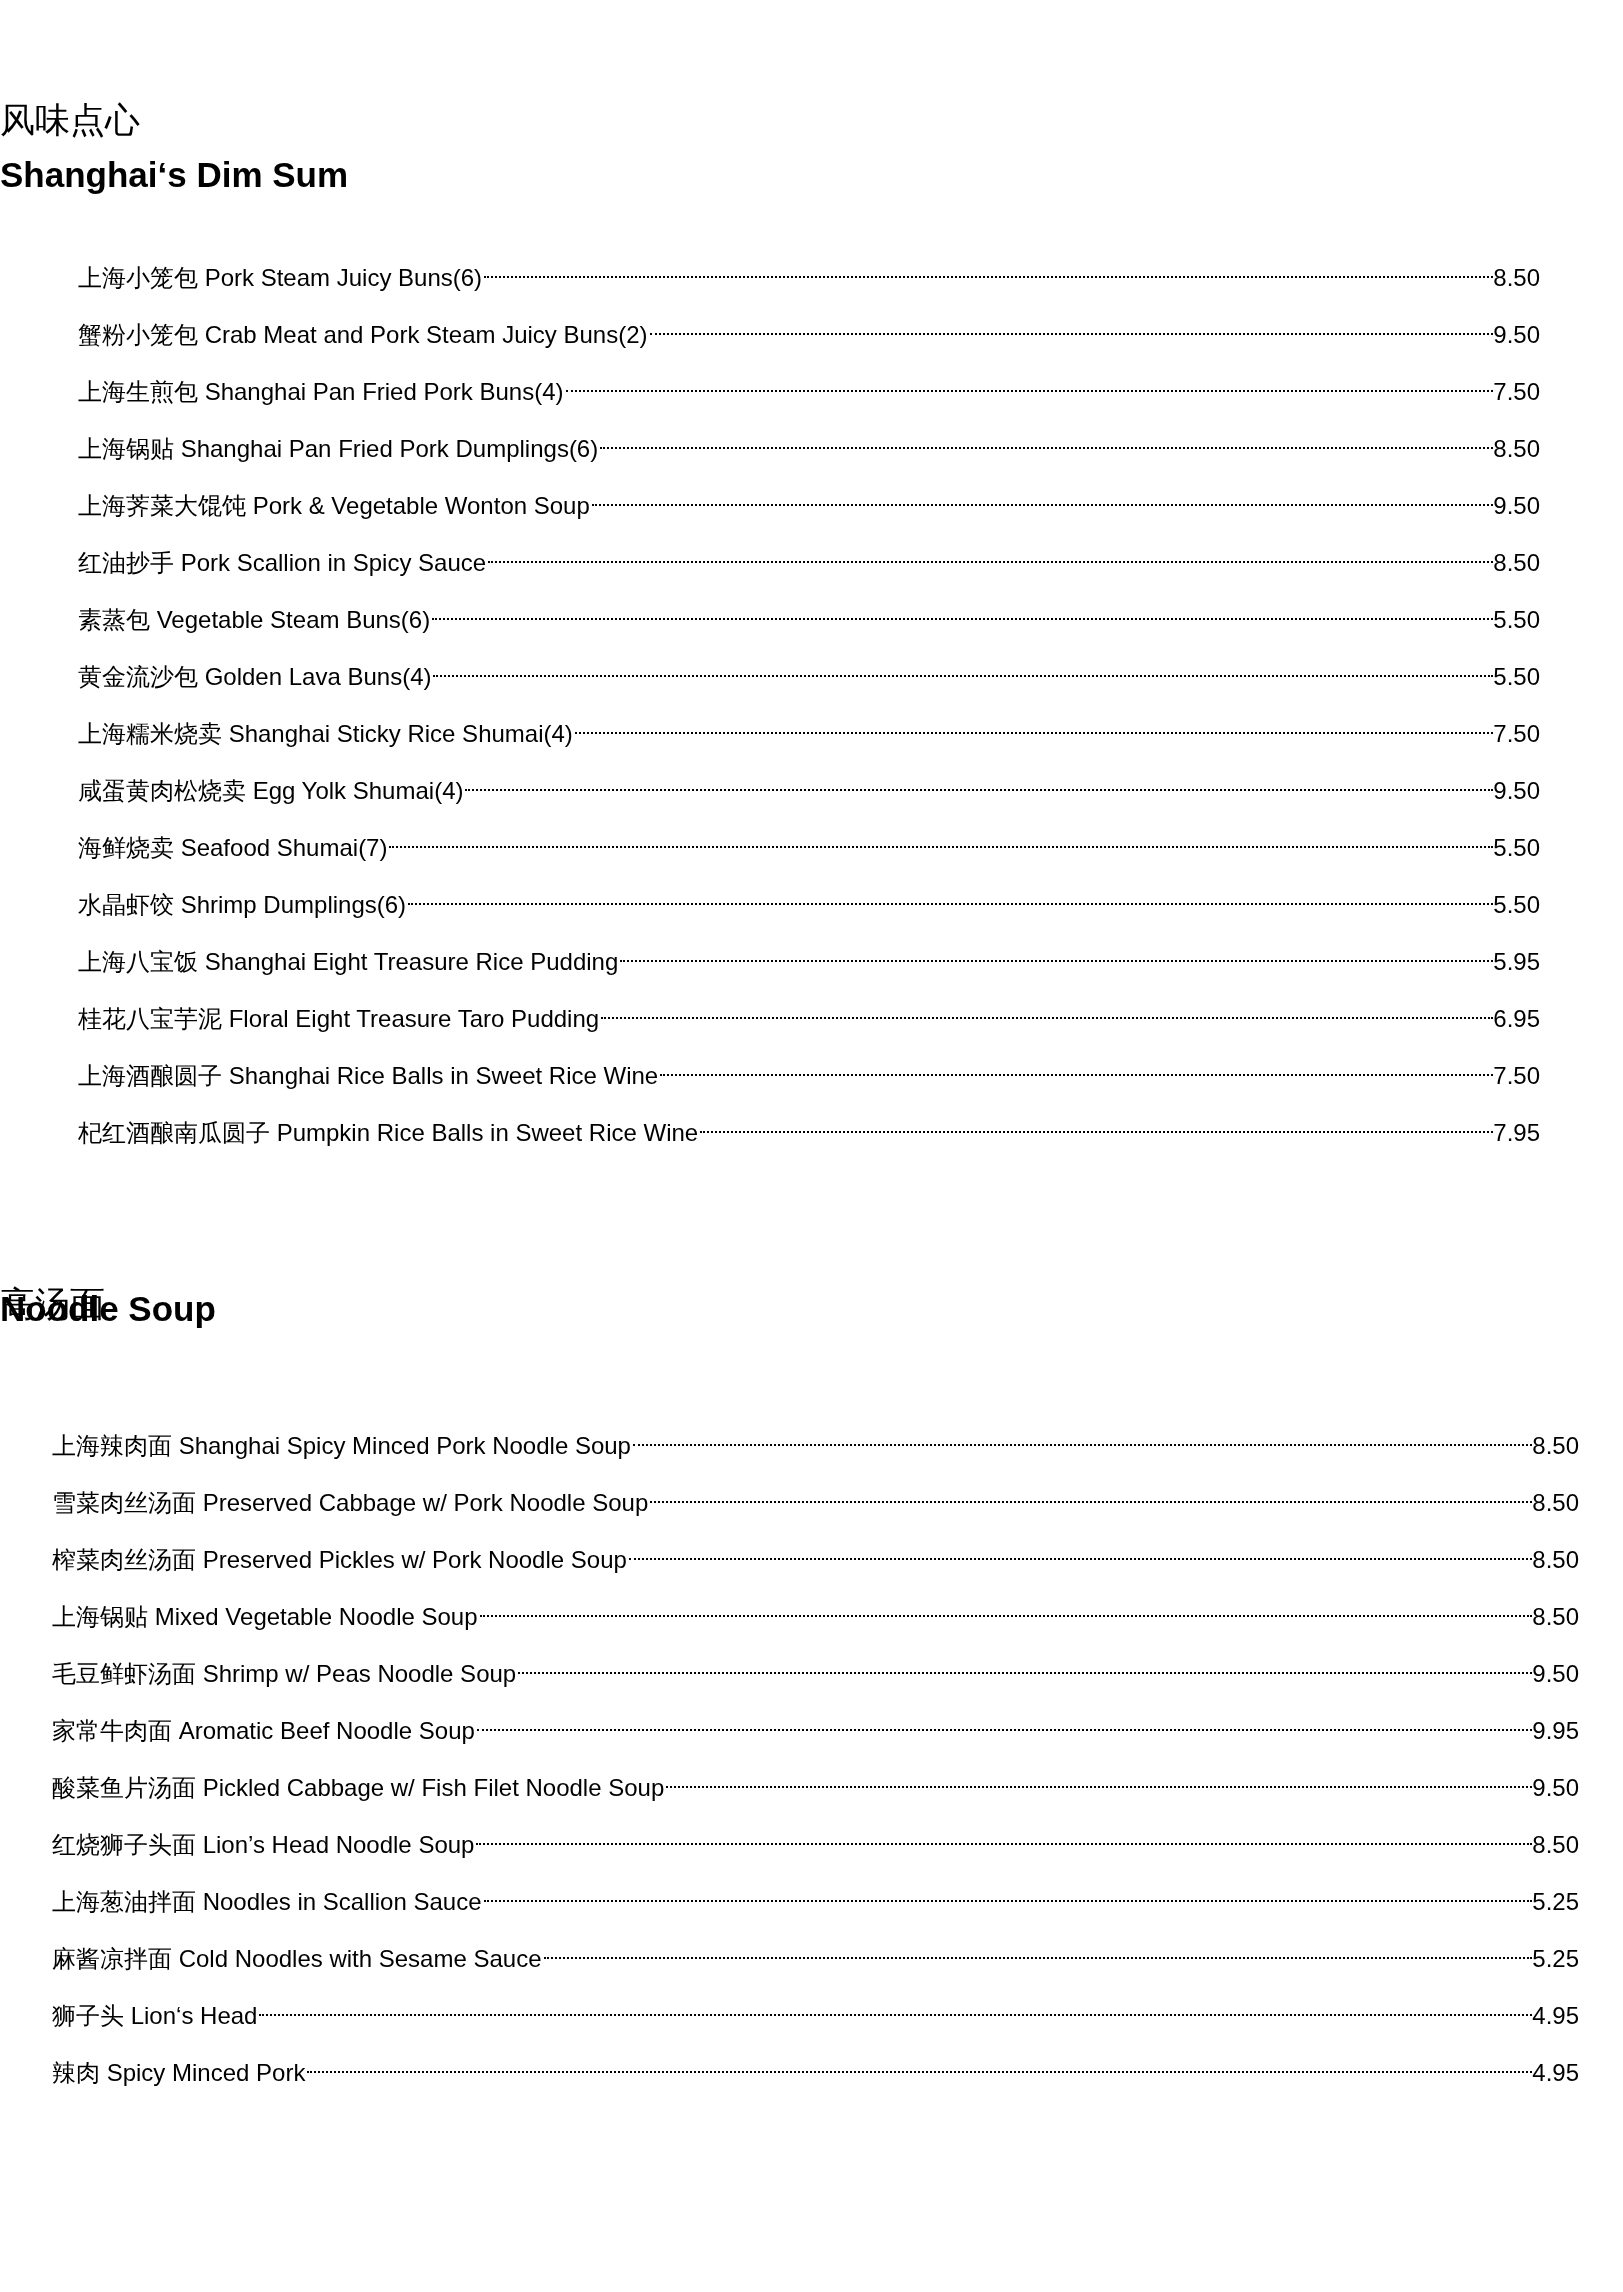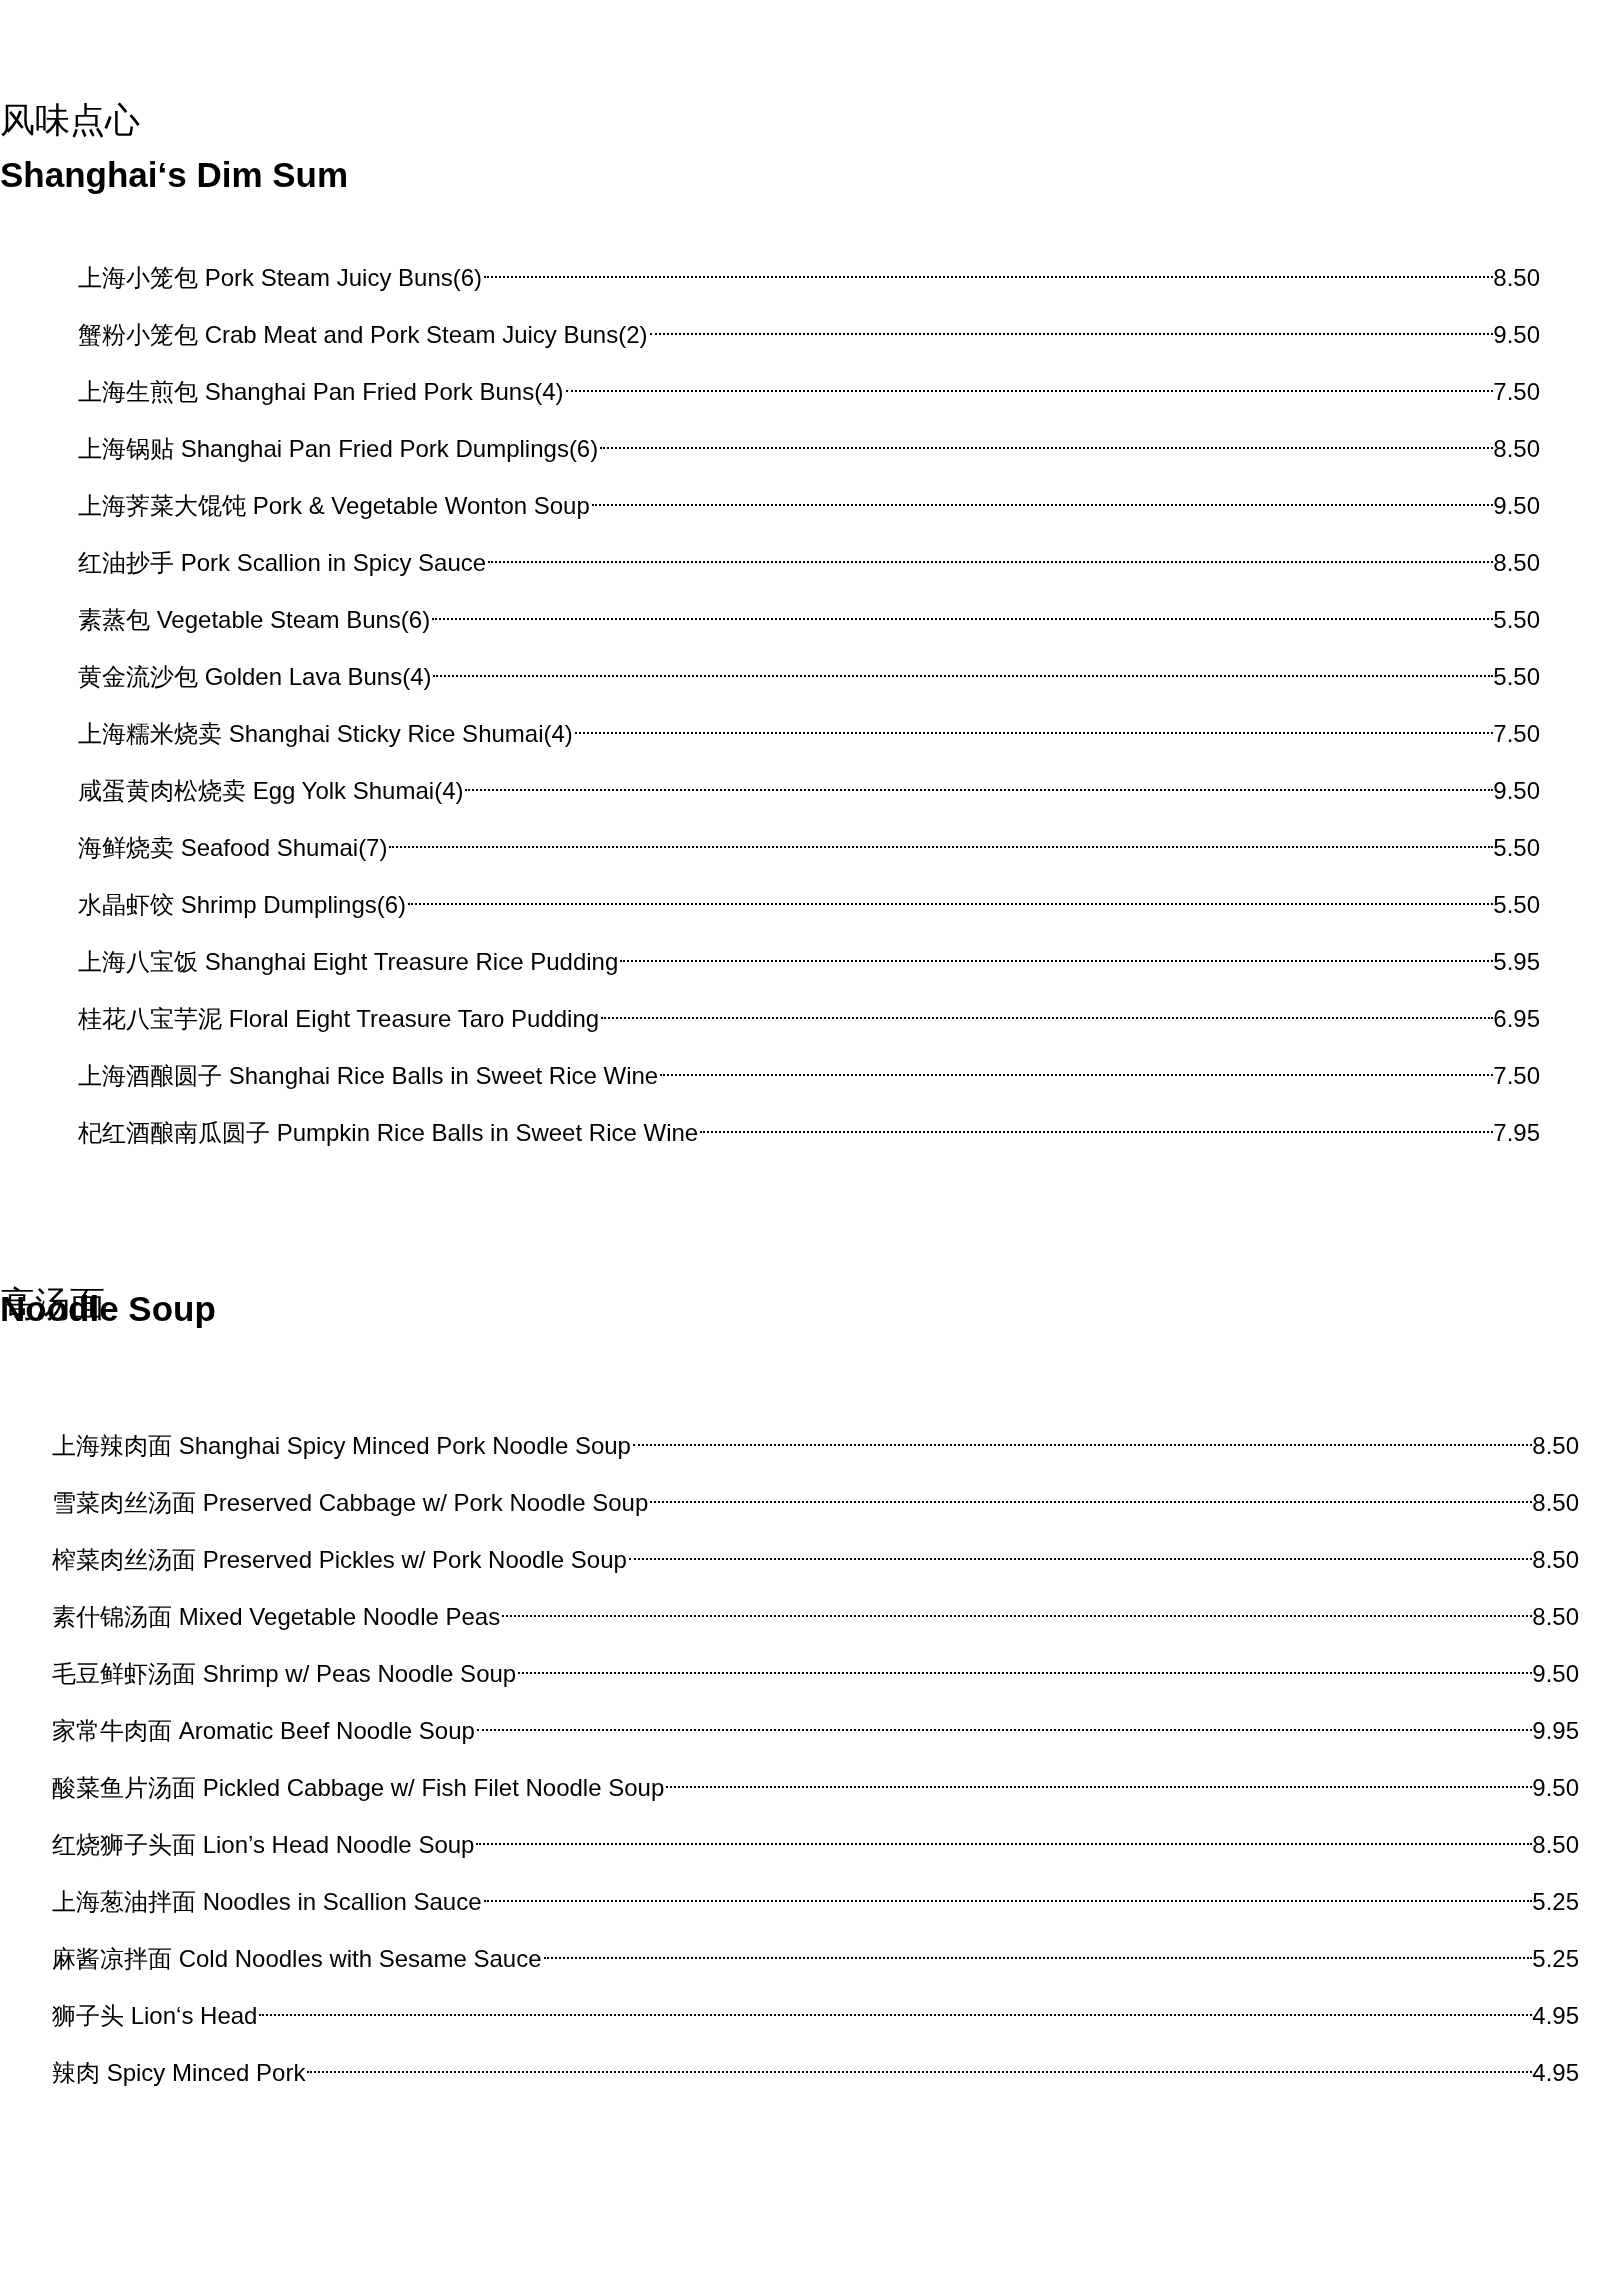--- a/index.html
+++ b/index.html
@@ -121,21 +121,21 @@
         <span class="name">雪菜肉丝汤面 Preserved Cabbage w/ Pork Noodle Soup</span>
         <span class="leader"></span>
         <span class="price">8.50</span>
       </li>
     <li class="item">
         <span class="name">榨菜肉丝汤面 Preserved Pickles w/ Pork Noodle Soup</span>
         <span class="leader"></span>
         <span class="price">8.50</span>
       </li>
     <li class="item">
-        <span class="name">素什锦汤面 Mixed Vegetable Noodle Peas</span>
+        <span class="name">上海锅贴 Mixed Vegetable Noodle Soup</span>
         <span class="leader"></span>
         <span class="price">8.50</span>
       </li>
     <li class="item">
         <span class="name">毛豆鲜虾汤面 Shrimp w/ Peas Noodle Soup</span>
         <span class="leader"></span>
         <span class="price">9.50</span>
       </li>
     <li class="item">
         <span class="name">家常牛肉面 Aromatic Beef Noodle Soup</span>

